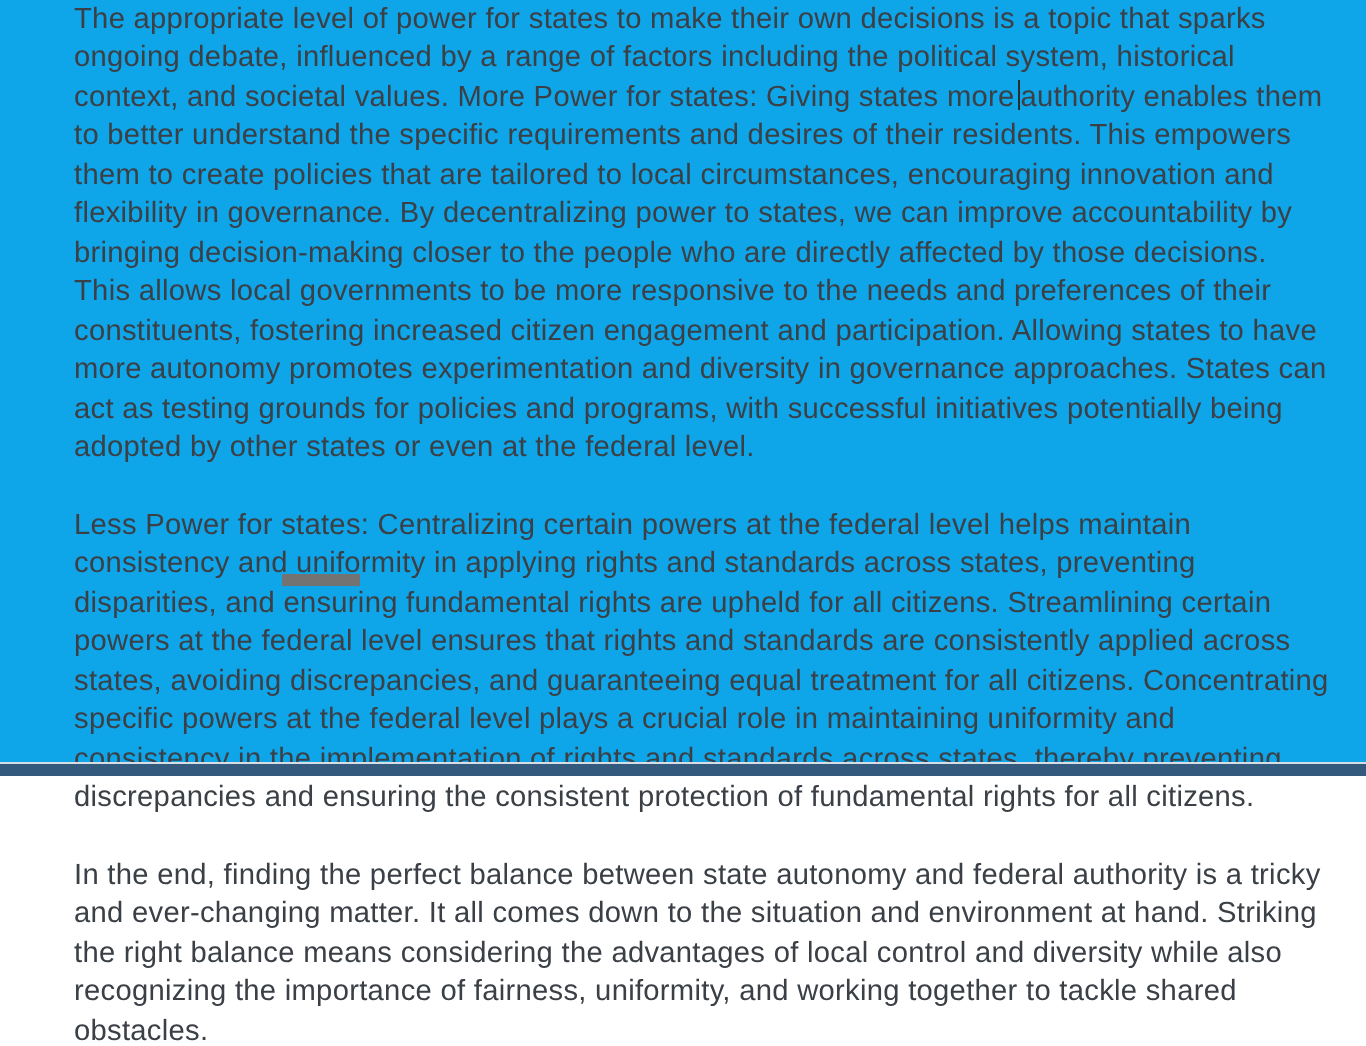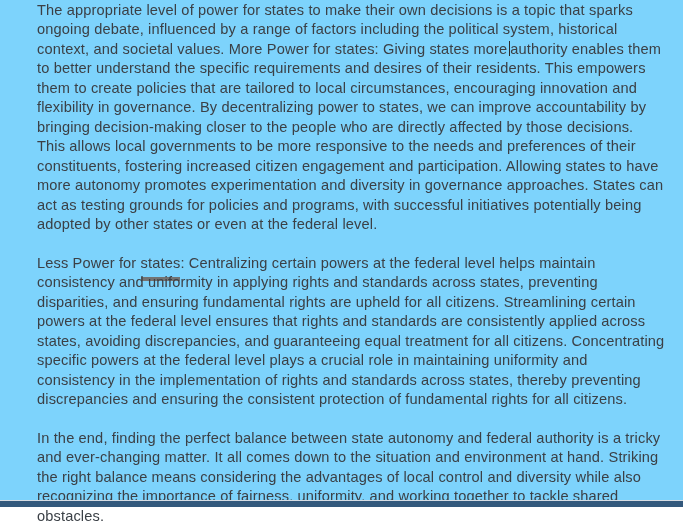--- a/index.html
+++ b/index.html
@@ -14,22 +14,22 @@
     font-family: "Liberation Sans", sans-serif;
     overflow: hidden;
     position: relative;
   }
 
   #document-surface {
     position: absolute;
     left: 0;
     top: 0;
     width: 683px;
-    height: 507px;
-    background: #7dd3fc;
+    height: 388px;
+    background: #0ea5e9;
     box-sizing: border-box;
   }
 
   #text-body {
     position: absolute;
     left: 37px;
     top: 0px;
     width: 628px;
     color: #3b4046;
     font-size: 14.6px;
@@ -48,22 +48,22 @@
     white-space: pre-wrap;
     word-wrap: break-word;
   }
 
   #para-1 { margin-top: 1px; }
   #para-2 { margin-top: 19.4px; }
   #para-3 { margin-top: 19.4px; }
 
   
   .misspelled {
-    border-bottom: 4px solid #737373;
-    padding-bottom: 6px;
+    border-bottom: 6px solid #737373;
+    padding-bottom: 16px;
   }
 
   
   .caret {
     display: inline-block;
     width: 1px;
     height: 15px;
     background: #2c2c2c;
     vertical-align: -2px;
     margin-left: 2px;

